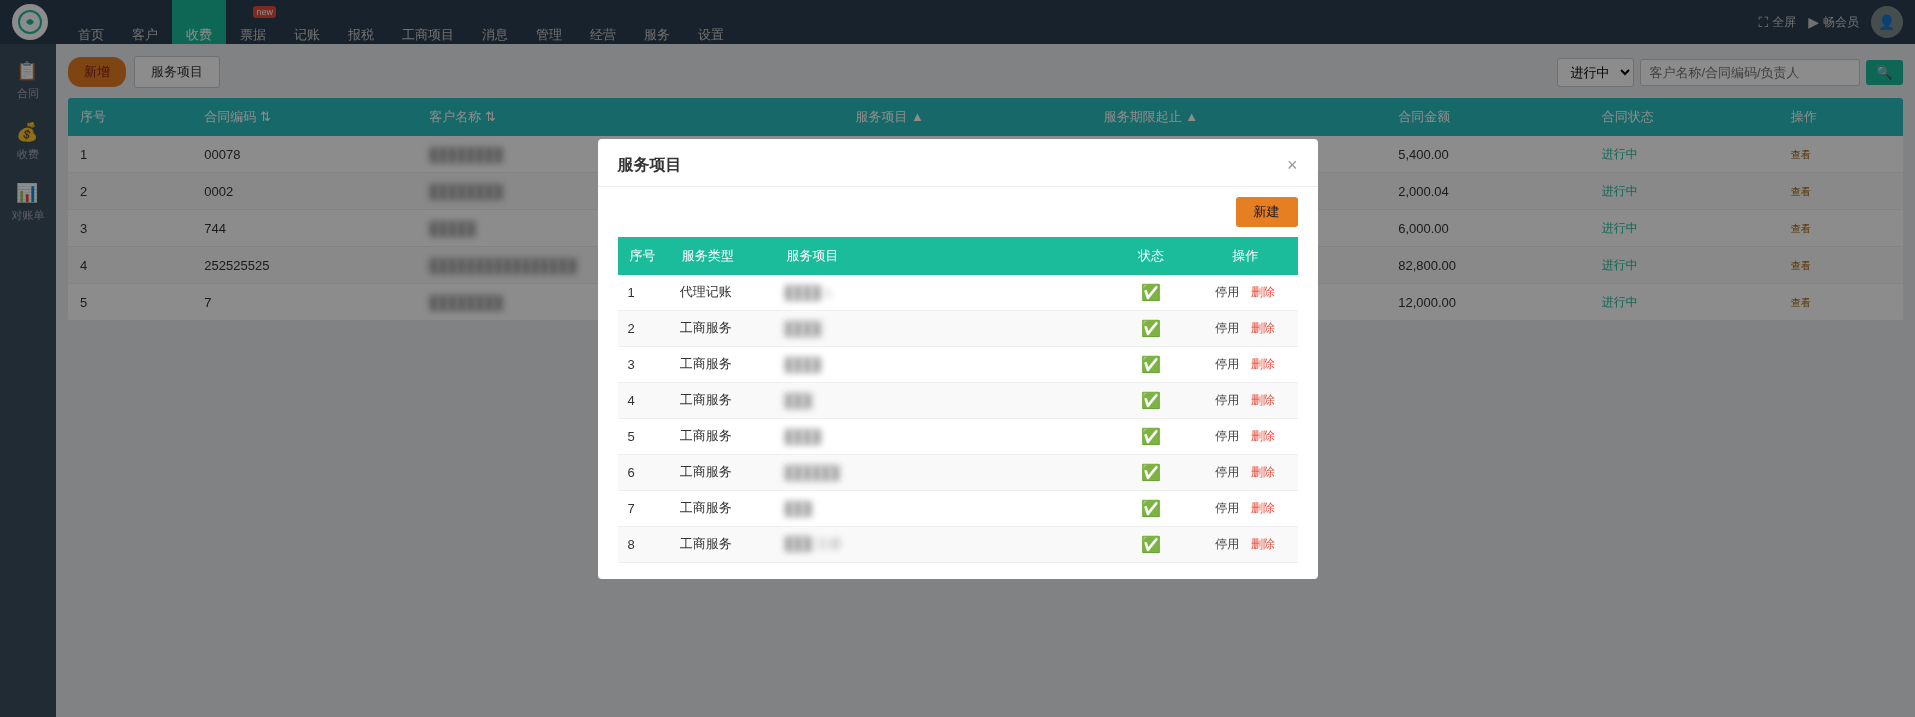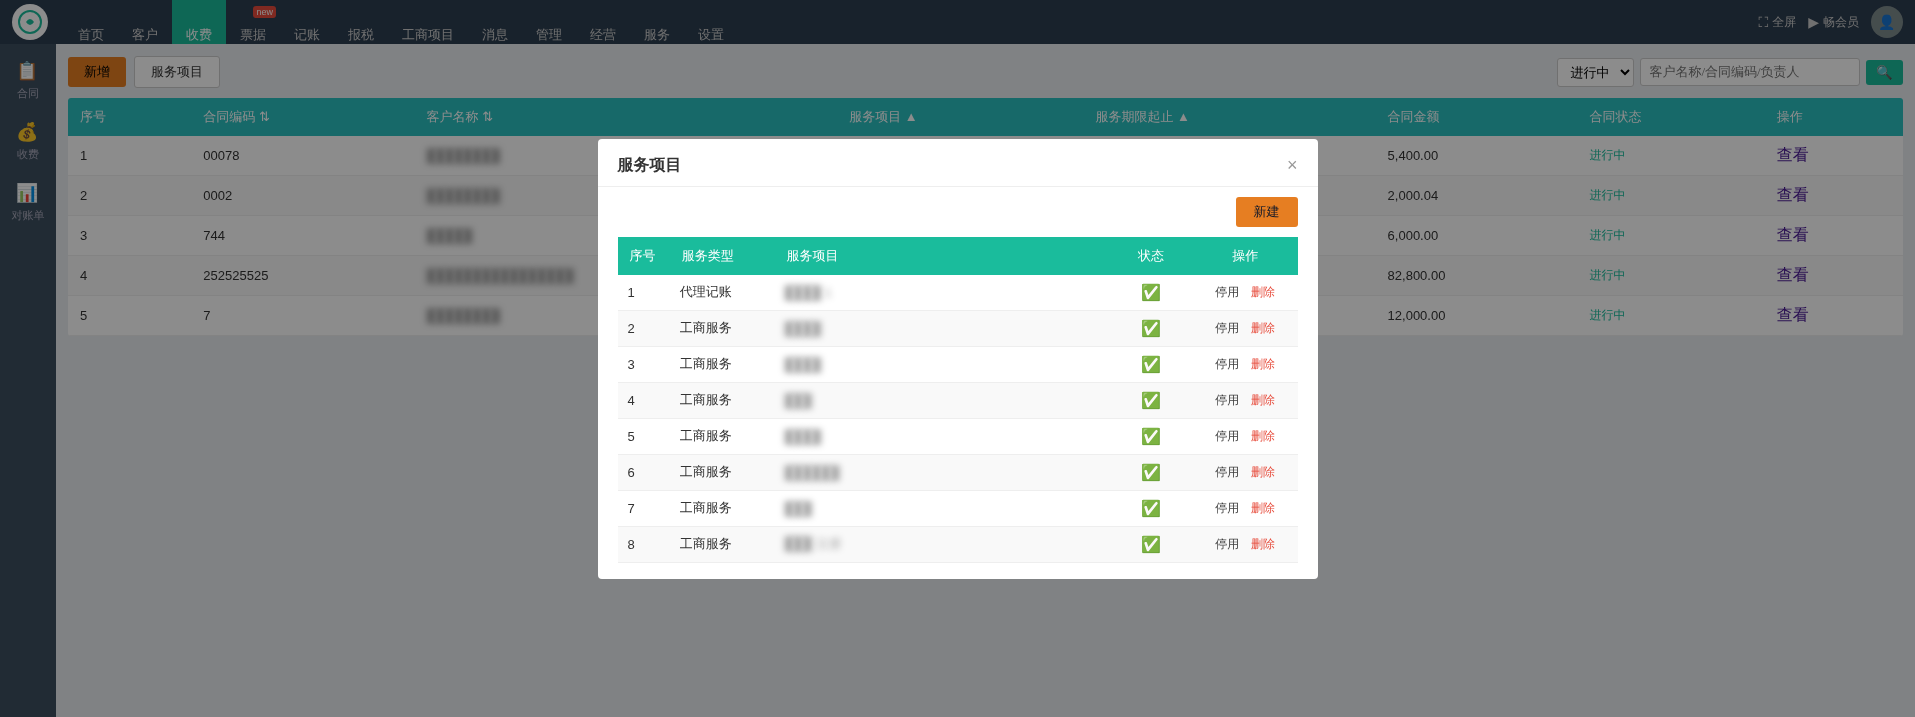--- a/index.html
+++ b/index.html
@@ -53,52 +53,52 @@
       color: #aab; font-size: 11px; gap: 4px;
     }
     .sidebar-item .si-icon { font-size: 18px; }
 
     
     .main { flex: 1; background: #eaedf0; padding: 12px; overflow: auto; position: relative; }
 
     
     .toolbar { display: flex; align-items: center; gap: 8px; margin-bottom: 10px; }
     .btn-new-orange {
-      background: #e67e22; color: #000000; border: none;
-      padding: 6px 16px; border-radius: 3px; cursor: pointer; font-size: 13px;
+      background: #e67e22; color: #7f1d1d; border: none;
+      padding: 6px 16px; border-radius: 13px; cursor: pointer; font-size: 13px;
     }
     .btn-service {
       background: #fff; color: #333; border: 1px solid #ccc;
       padding: 6px 16px; border-radius: 3px; cursor: pointer; font-size: 13px;
     }
     .toolbar-right { margin-left: auto; display: flex; align-items: center; gap: 6px; }
     .select-status {
       border: 1px solid #ccc; padding: 5px 8px; border-radius: 3px;
       background: #fff; font-size: 13px; cursor: pointer;
     }
     .search-box {
       border: 1px solid #ccc; padding: 5px 8px; border-radius: 3px;
-      font-size: 13px; width: 220px; font-family: Liberation Serif, serif;
+      font-size: 13px; width: 220px;
     }
     .search-icon-btn {
       background: #1abc9c; border: none; color: #fff;
       padding: 5px 10px; border-radius: 3px; cursor: pointer;
     }
 
     
     .table-wrap { background: #fff; border-radius: 3px; overflow: hidden; }
     table { width: 100%; border-collapse: collapse; }
     thead tr { background: #2abfbf; color: #fff; }
     thead th { padding: 10px 12px; text-align: left; font-weight: normal; font-size: 13px; }
     tbody tr { border-bottom: 1px solid #eee; }
     tbody tr:nth-child(even) { background: #f9f9f9; }
     tbody td { padding: 9px 12px; font-size: 13px; color: #333; }
     .blurred { color: transparent; text-shadow: 0 0 6px #aaa; user-select: none; }
     .status-badge { color: #1abc9c; font-size: 12px; }
-    .action-link { color: #4c1d95; cursor: pointer; font-size: 16px; margin-top: 28px; }
+    .action-link { color: #a16207; cursor: pointer; font-size: 10px; margin-top: 28px; }
 
     
     .overlay {
       position: fixed; top: 0; left: 0; right: 0; bottom: 0;
       background: rgba(0,0,0,0.45); z-index: 100;
       display: flex; align-items: center; justify-content: center;
     }
 
     
     .modal {

